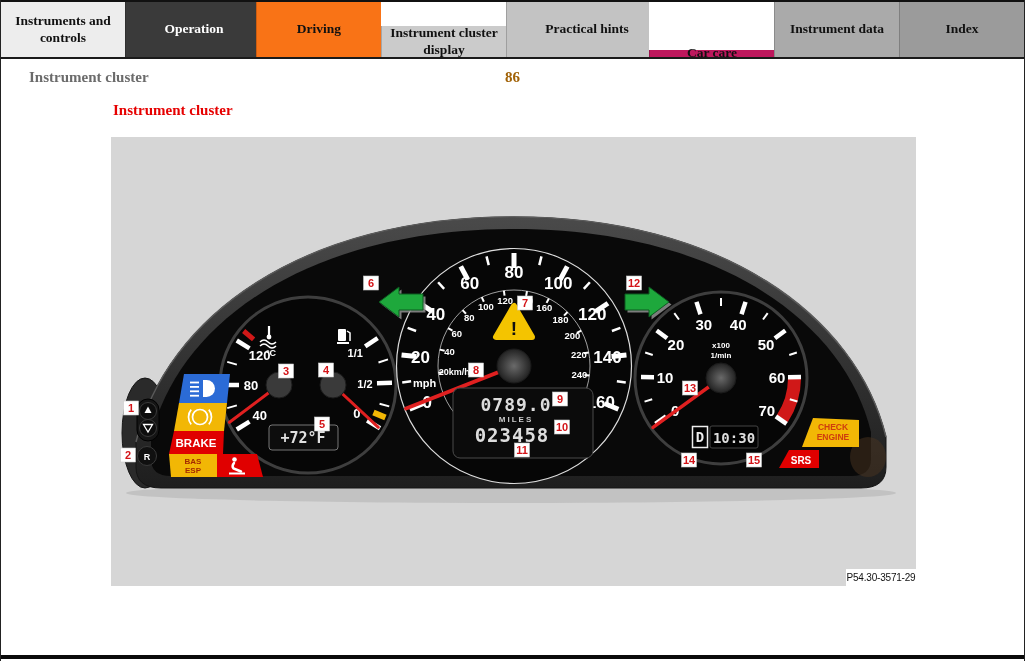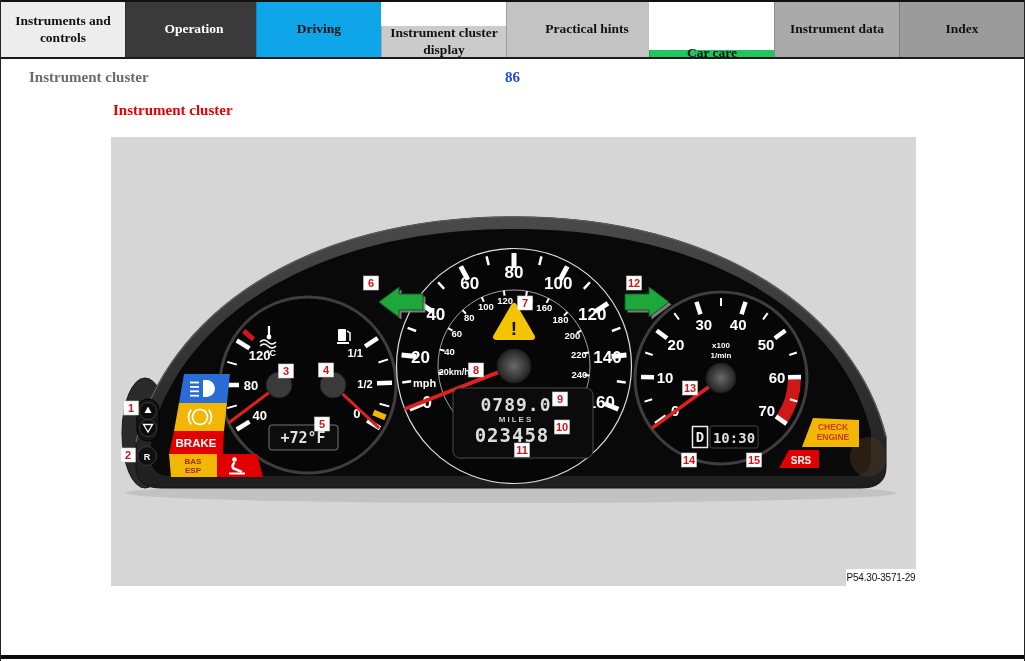--- a/index.html
+++ b/index.html
@@ -14,29 +14,29 @@
     border-top:2px solid #111;border-bottom:2px solid #1a1a1a;box-sizing:border-box;
   }
   .tab{
     flex:1 1 0;display:flex;align-items:center;justify-content:center;text-align:center;
     font-weight:bold;font-size:13.5px;line-height:1.25;color:#111;padding:0 6px;cursor:pointer;
     border-left:1px solid rgba(0,0,0,0.18);box-sizing:border-box;
   }
   .tab:first-child{border-left:none;}
   .tab:nth-child(1){background:#ededed;}
   .tab.active{background:#3a3a3a;color:#ffffff;padding-left:12px;}
-  .tab:nth-child(3){background:#0ea5e9;text-align:right;}
+  .tab:nth-child(3){background:#f97316;text-align:right;}
   .tab:nth-child(4){background:#cbcbcb;margin-top:24px;}
   .tab:nth-child(5){background:#c3c3c3;padding-left:24px;}
-  .tab:nth-child(6){background:#22c55e;margin-top:48px;}
+  .tab:nth-child(6){background:#be185d;margin-top:48px;}
   .tab:nth-child(7){background:#aaaaaa;}
   .tab:nth-child(8){background:#9b9b9b;font-family:Liberation Serif, serif;}
   
   .breadcrumb{position:absolute;left:28px;top:69px;font-weight:bold;font-size:15px;color:#6b6b6b;}
-  .pagenum{position:absolute;left:0;right:0;top:69px;text-align:center;font-weight:bold;font-size:15px;color:#1d4ed8;}
+  .pagenum{position:absolute;left:0;right:0;top:69px;text-align:center;font-weight:bold;font-size:15px;color:#a16207;}
   .heading{position:absolute;left:112px;top:102px;font-weight:bold;font-size:15px;color:#e60000;}
   
   .figure{position:absolute;left:110px;top:137px;width:805px;height:449px;background:#d6d6d6;}
   .bottom-line{position:absolute;left:0;top:655px;width:100%;height:4px;background:#0a0a0a;}
 </style>
 </head>
 <body>
 
 <div class="page">
 

